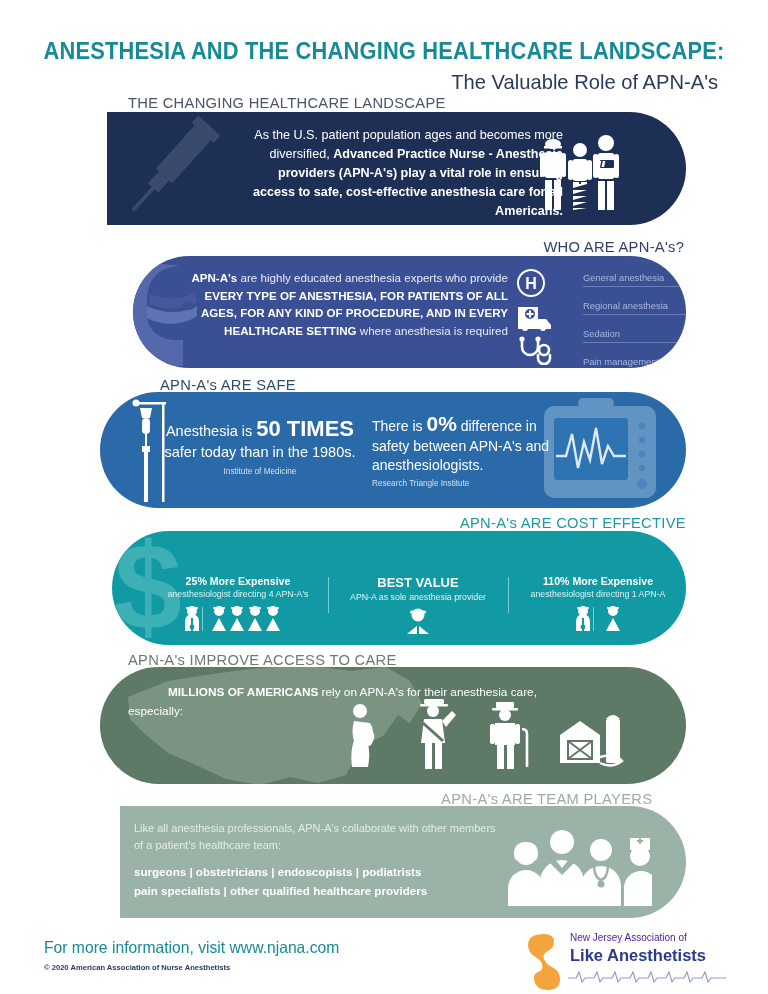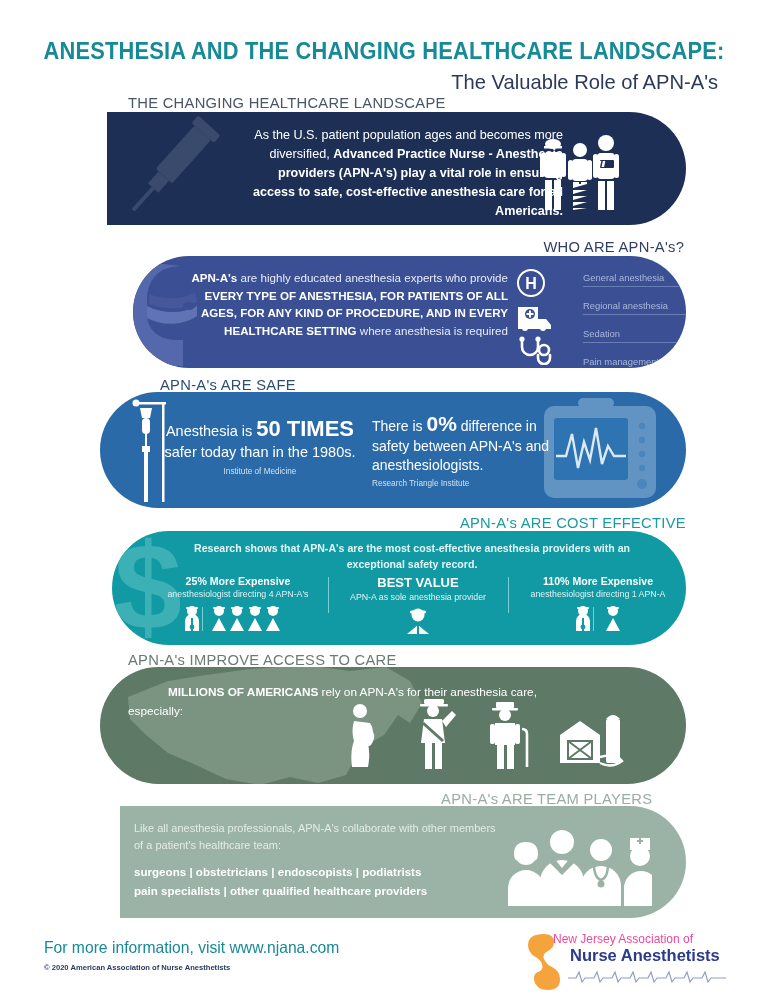--- a/index.html
+++ b/index.html
@@ -120,21 +120,21 @@
              color:#ffffff; font-size:11.6px; font-weight:700; line-height:19px; }
   .b6-icons { position:absolute; right:34px; top:14px; }
 
   
   .footer { position:absolute; left:0; top:930px; width:768px; height:64px; }
   .foot-url { position:absolute; left:44px; top:8px; font-size:16.5px;
               color:#168a96; transform:scaleX(.95); transform-origin:left center; }
   .foot-copy { position:absolute; left:44px; top:33px; font-size:7.6px;
                color:#2b3a5c; font-weight:700; }
   .logo { position:absolute; right:40px; top:0px; width:210px; height:60px; }
-  .logo-txt1 { position:absolute; left:35px; top:2px; font-size:12px; color:#ec4899; }
+  .logo-txt1 { position:absolute; left:52px; top:2px; font-size:10px; color:#4c1d95; }
   .logo-txt2 { position:absolute; left:52px; top:16px; font-size:16.5px;
                font-weight:700; color:#2b3a8c; }
 
   svg { display:block; }
 </style>
 </head>
 <body>
 
 <div class="page">
 
@@ -309,21 +309,20 @@
       </div>
     </div>
   </div>
 
   <div class="band band4">
     <div class="band-inner">
       <svg class="wm" style="left:-4px;top:-2px;" width="130" height="118" viewBox="0 0 130 118">
         <text x="40" y="100" font-family="Liberation Sans, sans-serif" font-size="122" font-weight="700" fill="#3db0b6" text-anchor="middle">$</text>
       </svg>
 
-      <div class="b4-lead">Research shows that APN-A's are the most cost-effective anesthesia providers with an exceptional safety record.</div>
 
       <div class="b4-cols">
         <div class="b4-col">
           <div class="hd">25% More Expensive</div>
           <div class="sub">anesthesiologist directing 4 APN-A's</div>
           <div class="figs">
             <svg width="18" height="26" viewBox="0 0 18 26" fill="#fff">
               <circle cx="9" cy="6" r="5"></circle>
                 <rect x="3" y="2" width="12" height="2" rx="1"></rect>
               <path d="M2 26 v-10 a7 7 0 0 1 14 0 v10 z"></path>
@@ -480,21 +479,21 @@
   <div class="footer">
     <div class="foot-url">For more information, visit www.njana.com</div>
     <div class="foot-copy">© 2020 American Association of Nurse Anesthetists</div>
 
     <div class="logo">
       <svg style="position:absolute;left:6px;top:2px;" width="42" height="58" viewBox="0 0 42 58">
         <path fill="#f5a33c" d="M20 2 q10 0 10 8 q0 6 -6 9 q-6 3 -4 8 q2 5 8 8 q8 4 8 12
           q0 11 -12 11 q-12 0 -14 -10 q-1 -6 4 -8 q6 -2 4 -8 q-2 -5 -8 -8 q-6 -4 -6 -11 q0 -11 16 -11z"></path>
       </svg>
       <div class="logo-txt1">New Jersey Association of</div>
-      <div class="logo-txt2">Nurse Anesthetists</div>
+      <div class="logo-txt2">Like Anesthetists</div>
       <svg style="position:absolute;left:50px;top:38px;" width="160" height="16" viewBox="0 0 160 16">
         <polyline fill="none" stroke="#8e9ccb" stroke-width="1.2" points="0,10 8,10 11,4 14,14 17,10 26,10 29,4 32,14 35,10 44,10 47,4 50,14 53,10
                   62,10 65,4 68,14 71,10 80,10 83,4 86,14 89,10 98,10 101,4 104,14 107,10
                   116,10 119,4 122,14 125,10 134,10 137,4 140,14 143,10 158,10"></polyline>
       </svg>
     </div>
   </div>
 
 </div>
 

